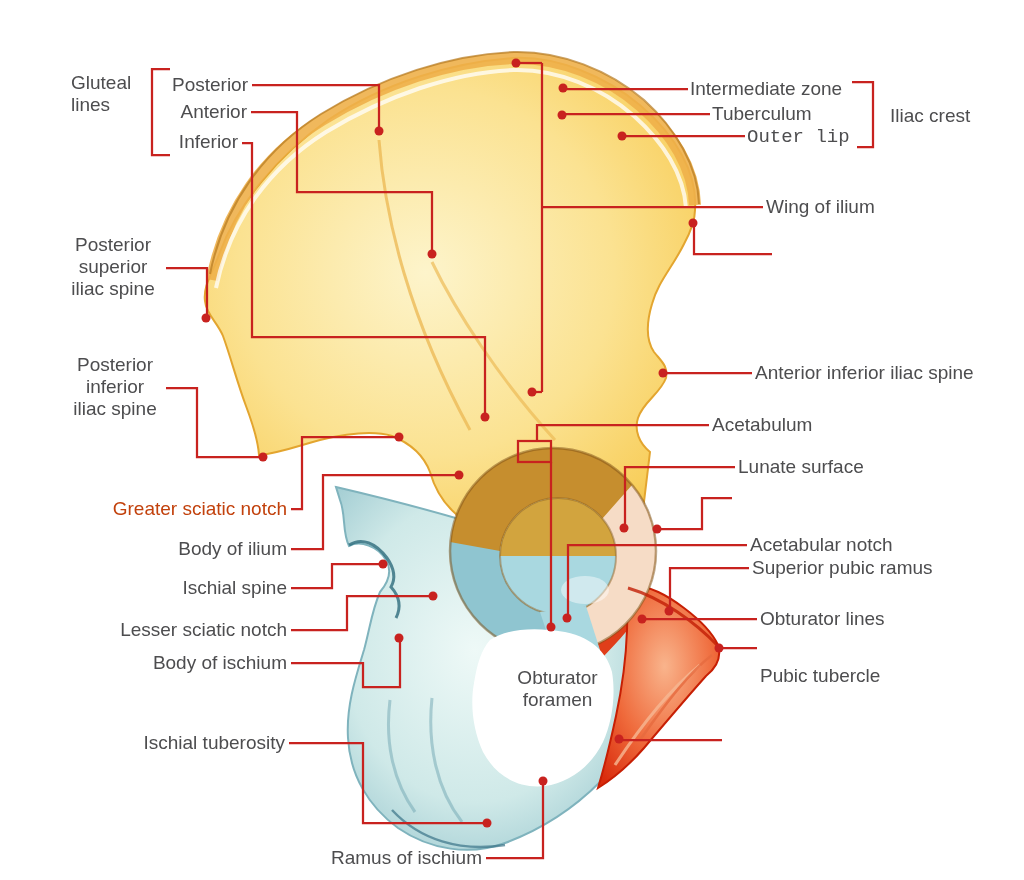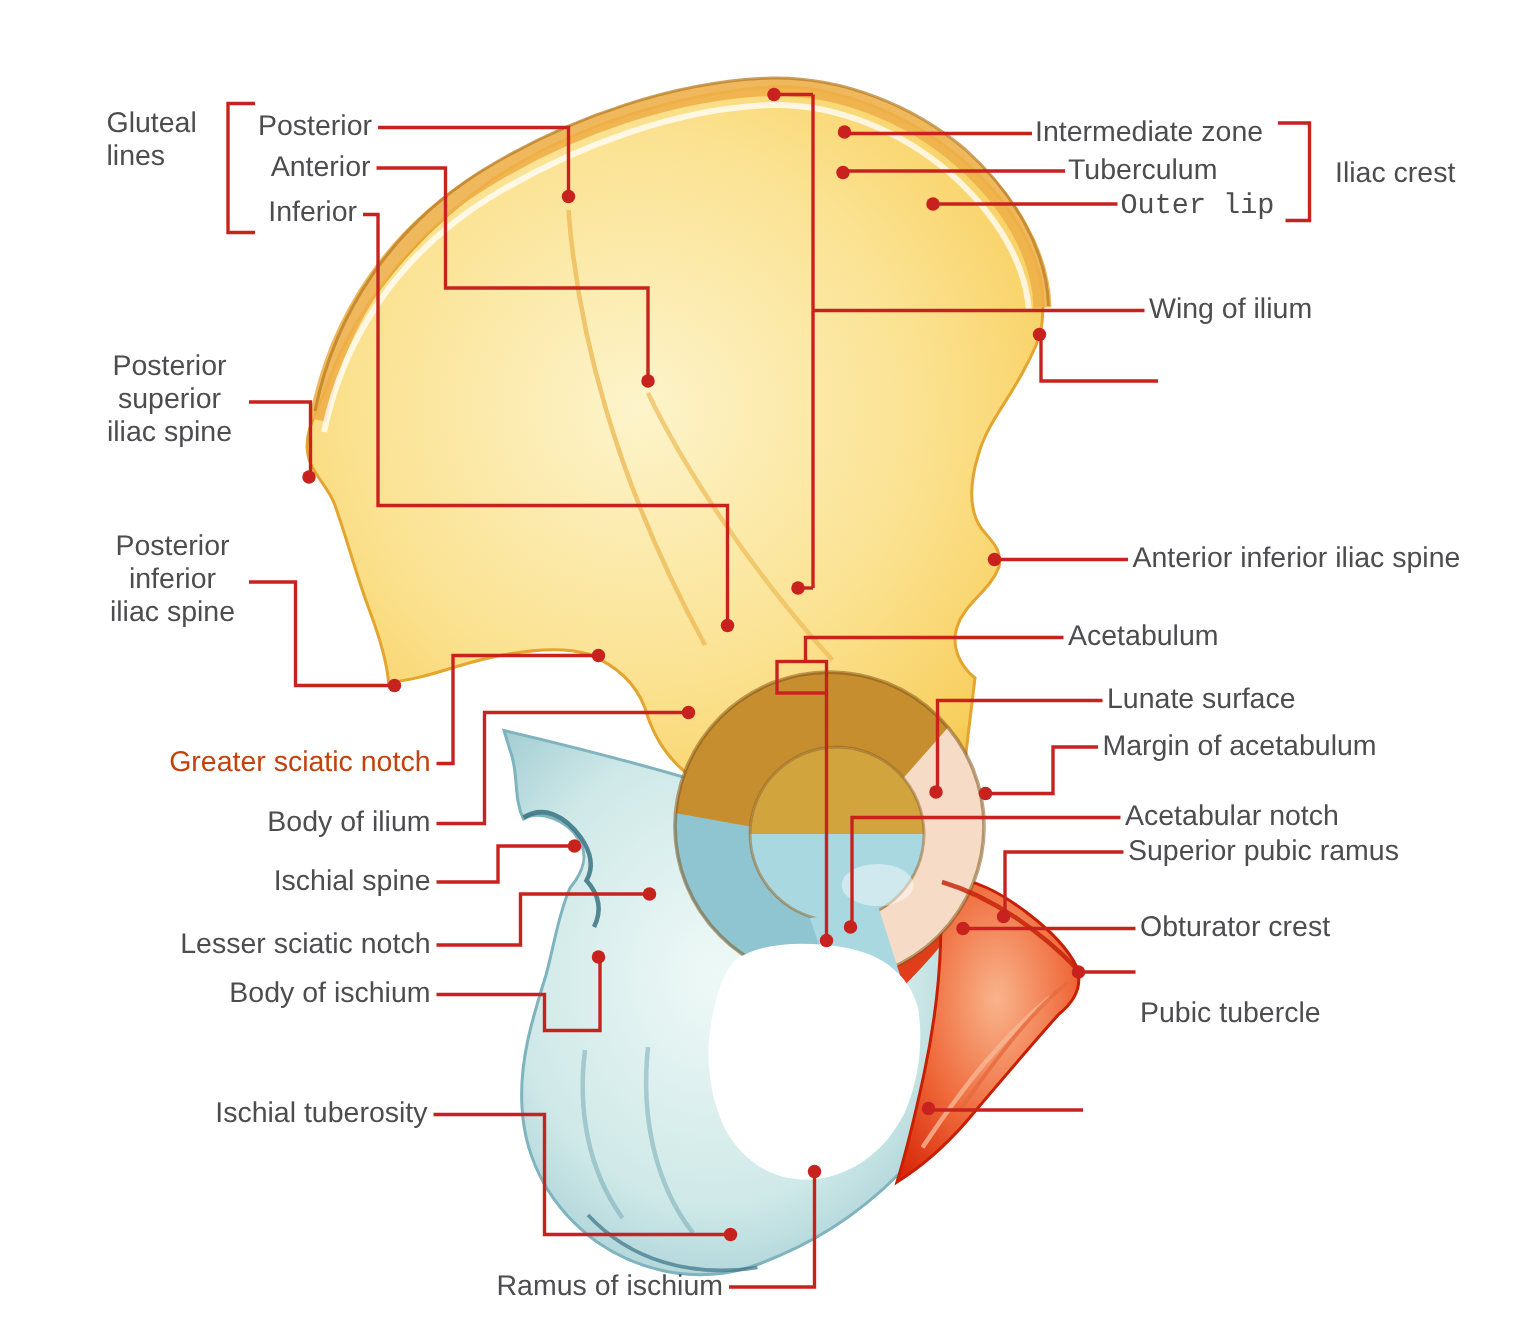--- a/index.html
+++ b/index.html
@@ -252,19 +252,20 @@
 <div class="lbl ra" style="right:542px;top:847px;">Ramus of ischium</div>
 
 <div class="lbl" style="left:690px;top:78px;">Intermediate zone</div>
 <div class="lbl" style="left:712px;top:103px;">Tuberculum</div>
 <div class="lbl" style="left:747px;top:126px;font-family:Liberation Mono, monospace;">Outer lip</div>
 <div class="lbl" style="left:890px;top:105px;">Iliac crest</div>
 <div class="lbl" style="left:766px;top:196px;">Wing of ilium</div>
 <div class="lbl" style="left:755px;top:362px;">Anterior inferior iliac spine</div>
 <div class="lbl" style="left:712px;top:414px;">Acetabulum</div>
 <div class="lbl" style="left:738px;top:456px;">Lunate surface</div>
-<div class="lbl" style="left:735px;top:487px;">Margin of acetabulum</div>
 <div class="lbl" style="left:750px;top:534px;">Acetabular notch</div>
 <div class="lbl" style="left:752px;top:557px;">Superior pubic ramus</div>
-<div class="lbl" style="left:760px;top:608px;">Obturator crest</div>
+<div class="lbl" style="left:760px;top:608px;">Obturator lines</div>
 <div class="lbl" style="left:760px;top:637px;margin-top:28px;">Pubic tubercle</div>
+<div class="lbl pre ctr" style="left:500px;top:667px;width:115px;">Obturator
+foramen</div>
 
 </div>
 
 </body></html>

